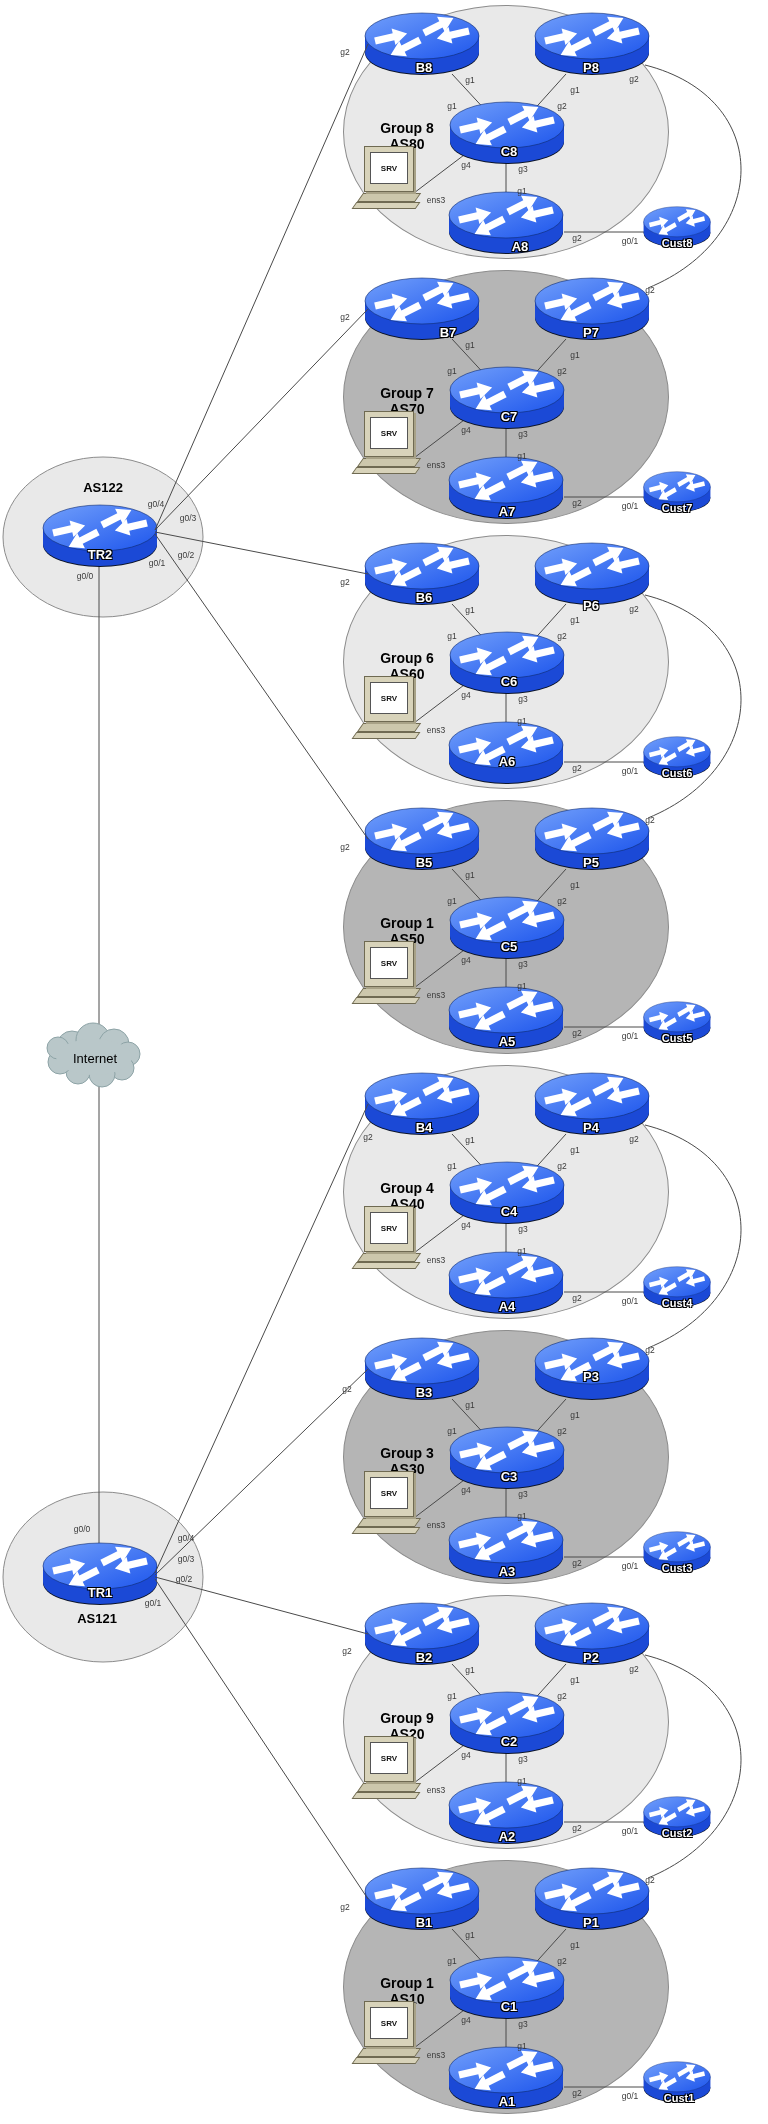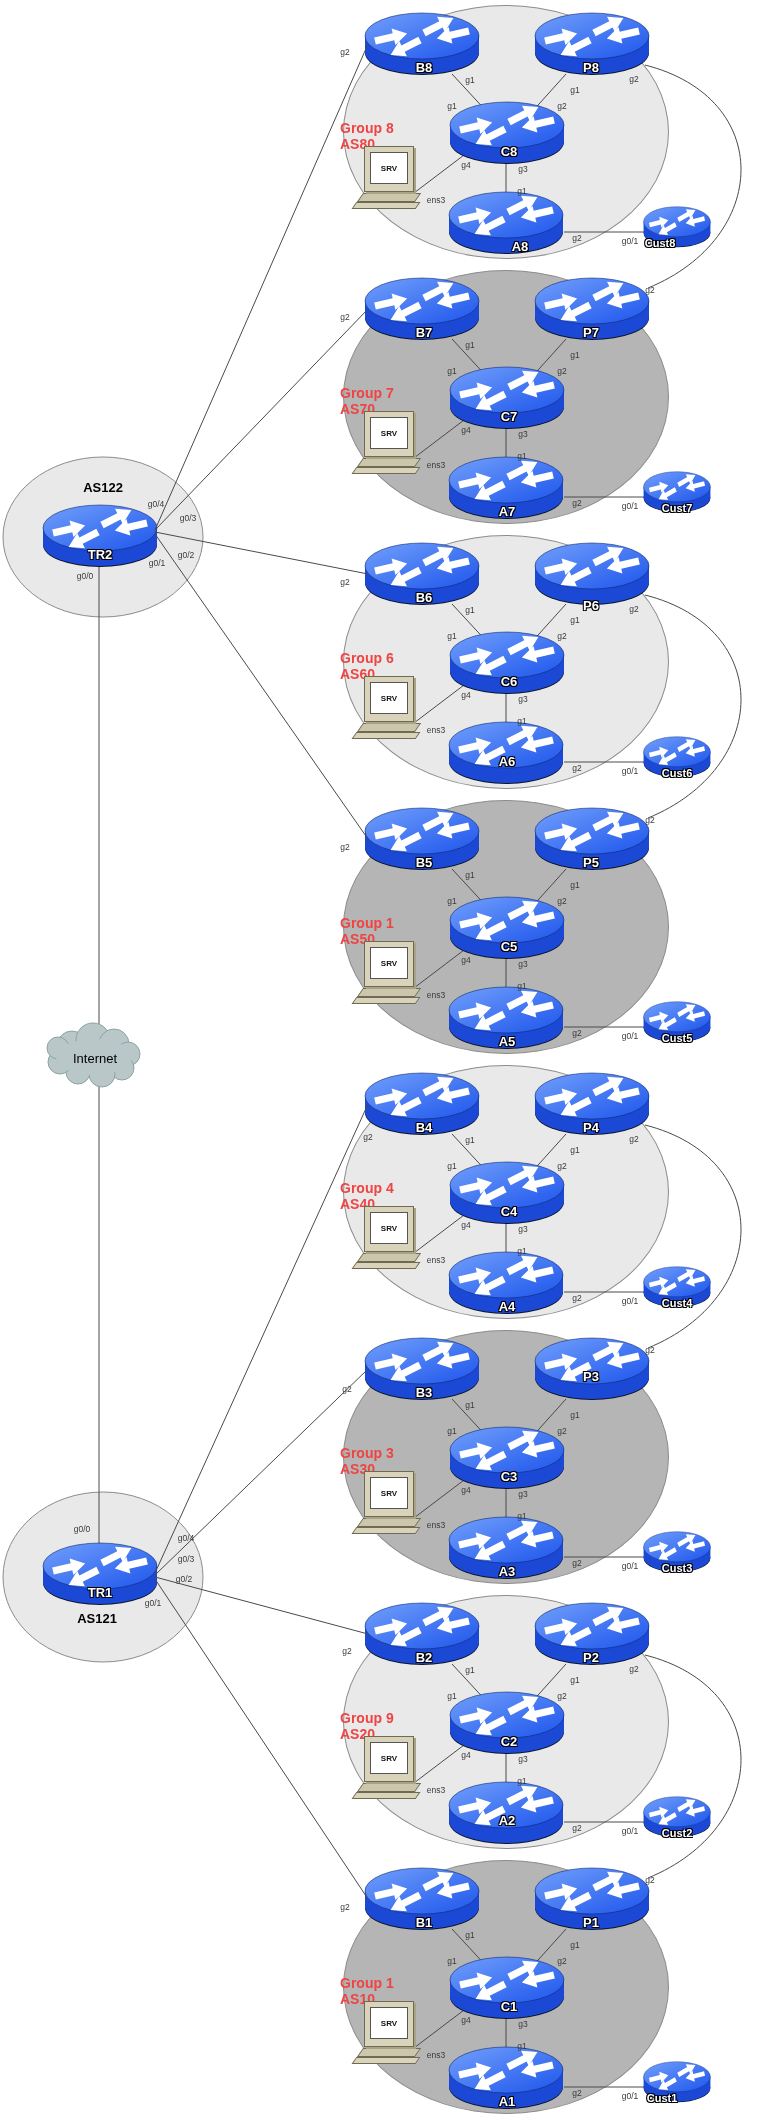--- a/index.html
+++ b/index.html
@@ -19,22 +19,22 @@
   .rtr-p{left:534px;top:12px;width:116px;height:64px;}
   .rtr-c{left:449px;top:101px;width:116px;height:64px;}
   .rtr-a{left:448px;top:191px;width:116px;height:64px;}
   .rtr-cust{left:643px;top:206px;width:68px;height:42px;}
   .rlabel{position:absolute;transform:translate(-50%,-50%);color:#fff;font-weight:bold;
           font-size:13px;white-space:nowrap;z-index:5;
           text-shadow:-1px -1px 0 #000,1px -1px 0 #000,-1px 1px 0 #000,1px 1px 0 #000;text-align:right;}
   .rlabel.small{font-size:11px;}
   .lbl{position:absolute;transform:translate(-50%,-50%);font-size:8.5px;color:#3a3a3a;
        white-space:nowrap;z-index:4;}
-  .gtitle{position:absolute;left:340px;top:120px;width:134px;text-align:left;
-          font-size:14px;font-weight:bold;color:#ef4444;line-height:16px;}
+  .gtitle{position:absolute;left:340px;top:120px;width:134px;text-align:center;
+          font-size:14px;font-weight:bold;color:#000000;line-height:16px;}
   .lbl-bwan{left:345px;top:52px;}
   #groups .group:nth-child(5) .lbl-bwan{left:368px;top:77px;}
   #groups .group:nth-child(6) .lbl-bwan{left:347px;top:64px;}
   #groups .group:nth-child(7) .lbl-bwan{left:347px;top:61px;}
   #groups .group:nth-child(odd)  .lbl-peer{left:634px;top:79px;}
   #groups .group:nth-child(even) .lbl-peer{left:650px;top:25px;}
   .srv{position:absolute;left:358px;top:146px;width:62px;height:64px;}
   .srv-mon{position:absolute;left:6px;top:0;width:48px;height:44px;background:#d8d3ba;
            border:1px solid #6f6a52;box-shadow:2px 2px 0 #a8a287;}
   .srv-screen{position:absolute;left:5px;top:5px;right:5px;bottom:7px;background:#fff;
@@ -131,21 +131,21 @@
     <svg class="rtr rtr-a" viewBox="0 0 116 64">
           <use href="#router-sym"></use>
         </svg>
     <svg class="rtr rtr-cust" viewBox="0 0 116 64" preserveAspectRatio="none">
           <use href="#router-sym"></use>
         </svg>
     <span class="rlabel" style="left:424px;top:67px">B8</span>
     <span class="rlabel" style="left:591px;top:67px">P8</span>
     <span class="rlabel" style="left:509px;top:151px">C8</span>
     <span class="rlabel" style="left:520px;top:246px">A8</span>
-    <span class="rlabel small" style="left:660px;top:243px">Cust8</span>
+    <span class="rlabel small" style="left:677px;top:243px">Cust8</span>
     <span class="lbl lbl-bwan">g2</span>
     <span class="lbl" style="left:470px;top:80px">g1</span>
     <span class="lbl" style="left:452px;top:106px">g1</span>
     <span class="lbl" style="left:575px;top:90px">g1</span>
     <span class="lbl" style="left:562px;top:106px">g2</span>
     <span class="lbl lbl-peer">g2</span>
     <span class="lbl" style="left:466px;top:165px">g4</span>
     <span class="lbl" style="left:523px;top:169px">g3</span>
     <span class="lbl" style="left:522px;top:191px">g1</span>
     <span class="lbl" style="left:436px;top:200px">ens3</span>
@@ -183,21 +183,21 @@
         </svg>
     <svg class="rtr rtr-c" viewBox="0 0 116 64">
           <use href="#router-sym"></use>
         </svg>
     <svg class="rtr rtr-a" viewBox="0 0 116 64">
           <use href="#router-sym"></use>
         </svg>
     <svg class="rtr rtr-cust" viewBox="0 0 116 64" preserveAspectRatio="none">
           <use href="#router-sym"></use>
         </svg>
-    <span class="rlabel" style="left:424px;top:67px">B7</span>
+    <span class="rlabel" style="left:448px;top:67px">B7</span>
     <span class="rlabel" style="left:591px;top:67px">P7</span>
     <span class="rlabel" style="left:509px;top:151px">C7</span>
     <span class="rlabel" style="left:507px;top:246px">A7</span>
     <span class="rlabel small" style="left:677px;top:243px">Cust7</span>
     <span class="lbl lbl-bwan">g2</span>
     <span class="lbl" style="left:470px;top:80px">g1</span>
     <span class="lbl" style="left:452px;top:106px">g1</span>
     <span class="lbl" style="left:575px;top:90px">g1</span>
     <span class="lbl" style="left:562px;top:106px">g2</span>
     <span class="lbl lbl-peer">g2</span>
@@ -466,21 +466,21 @@
         </svg>
     <svg class="rtr rtr-a" viewBox="0 0 116 64">
           <use href="#router-sym"></use>
         </svg>
     <svg class="rtr rtr-cust" viewBox="0 0 116 64" preserveAspectRatio="none">
           <use href="#router-sym"></use>
         </svg>
     <span class="rlabel" style="left:424px;top:67px">B2</span>
     <span class="rlabel" style="left:591px;top:67px">P2</span>
     <span class="rlabel" style="left:509px;top:151px">C2</span>
-    <span class="rlabel" style="left:507px;top:230px">A2</span>
+    <span class="rlabel" style="left:507px;top:246px">A2</span>
     <span class="rlabel small" style="left:677px;top:243px">Cust2</span>
     <span class="lbl lbl-bwan">g2</span>
     <span class="lbl" style="left:470px;top:80px">g1</span>
     <span class="lbl" style="left:452px;top:106px">g1</span>
     <span class="lbl" style="left:575px;top:90px">g1</span>
     <span class="lbl" style="left:562px;top:106px">g2</span>
     <span class="lbl lbl-peer">g2</span>
     <span class="lbl" style="left:466px;top:165px">g4</span>
     <span class="lbl" style="left:523px;top:169px">g3</span>
     <span class="lbl" style="left:522px;top:191px">g1</span>
@@ -523,21 +523,21 @@
     <svg class="rtr rtr-a" viewBox="0 0 116 64">
           <use href="#router-sym"></use>
         </svg>
     <svg class="rtr rtr-cust" viewBox="0 0 116 64" preserveAspectRatio="none">
           <use href="#router-sym"></use>
         </svg>
     <span class="rlabel" style="left:424px;top:67px">B1</span>
     <span class="rlabel" style="left:591px;top:67px">P1</span>
     <span class="rlabel" style="left:509px;top:151px">C1</span>
     <span class="rlabel" style="left:507px;top:246px">A1</span>
-    <span class="rlabel small" style="left:662px;top:243px">Cust1</span>
+    <span class="rlabel small" style="left:679px;top:243px">Cust1</span>
     <span class="lbl lbl-bwan">g2</span>
     <span class="lbl" style="left:470px;top:80px">g1</span>
     <span class="lbl" style="left:452px;top:106px">g1</span>
     <span class="lbl" style="left:575px;top:90px">g1</span>
     <span class="lbl" style="left:562px;top:106px">g2</span>
     <span class="lbl lbl-peer">g2</span>
     <span class="lbl" style="left:466px;top:165px">g4</span>
     <span class="lbl" style="left:523px;top:169px">g3</span>
     <span class="lbl" style="left:522px;top:191px">g1</span>
     <span class="lbl" style="left:436px;top:200px">ens3</span>

